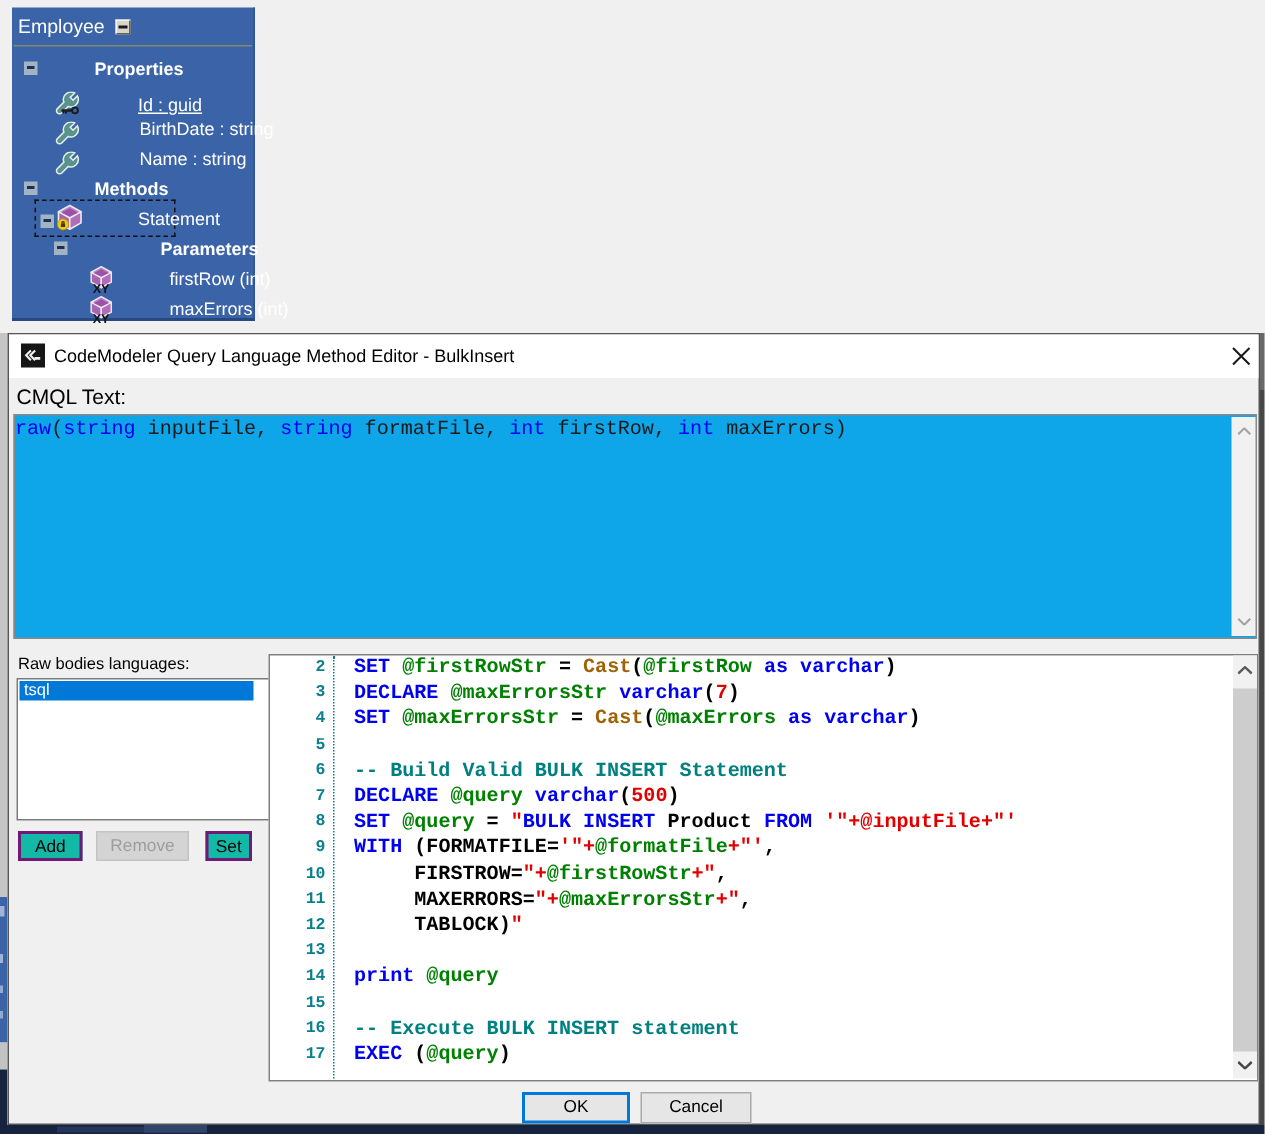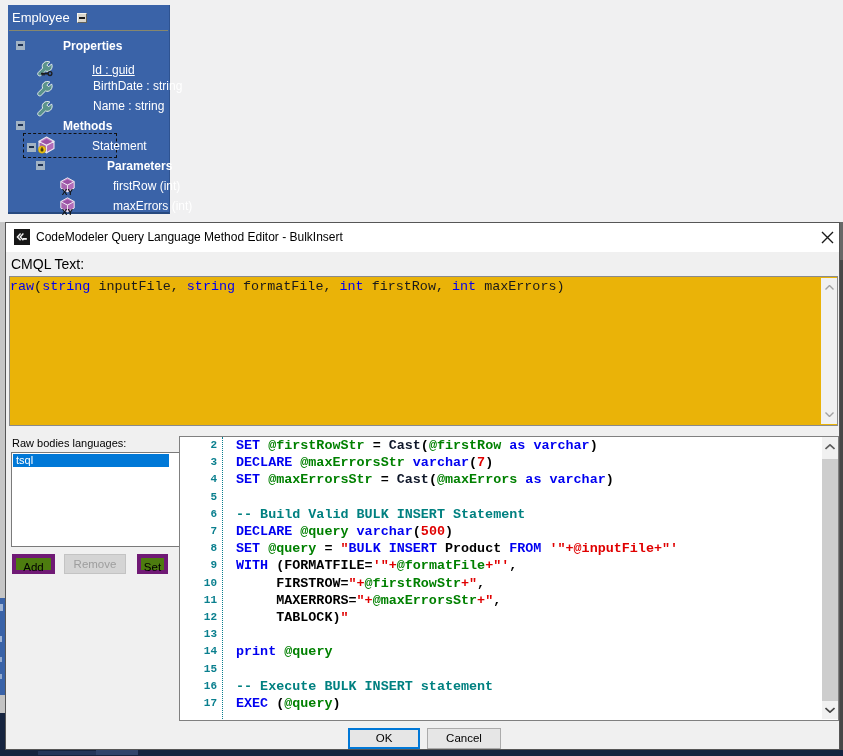--- a/index.html
+++ b/index.html
@@ -28,33 +28,33 @@
   #rstrip1{left:840px;top:222px;width:3px;height:38px;background:#686868;}
   #rstrip2{left:840px;top:260px;width:3px;height:490px;background:#474747;}
   #bstrip{left:0;top:750px;width:843px;height:6px;background:#15233f;}
   
   #dlg{left:5px;top:222px;width:835px;height:528px;background:#f0f0f0;
        border:1px solid #565656;box-sizing:border-box;}
   #tbar{position:absolute;left:0;top:0;width:833px;height:29px;background:#fff;}
   #tico{position:absolute;left:8px;top:6px;width:16px;height:16px;background:#161616;}
   #ttext{position:absolute;left:30px;top:0;height:29px;line-height:29px;font-size:12px;color:#000;}
   #cmql{position:absolute;left:5px;top:33px;font-size:14px;color:#000;}
-  #ta{position:absolute;left:3px;top:53px;width:829px;height:150px;background:#eab308;
+  #ta{position:absolute;left:3px;top:53px;width:829px;height:150px;background:#0ea5e9;
       border:1px solid #8a8a8a;box-sizing:border-box;}
   #ta pre{margin:0;padding:2px 0 0 0px;font-family:"Liberation Mono",monospace;
           font-size:13.4px;line-height:16px;}
   .sbar{position:absolute;background:#f1f1f1;}
-  .kw{color:#0000f0;} .grn{color:#008000;} .mag{color:#0f172a;}
+  .kw{color:#0000f0;} .grn{color:#008000;} .mag{color:#a16207;}
   .red{color:#e00000;} .tea{color:#008080;} .blk{color:#1a1a1a;}
   #rblab{position:absolute;left:6px;top:214px;font-size:11px;color:#000;}
   #lbox{position:absolute;left:5px;top:229px;width:183px;height:95px;background:#fff;
         border:1px solid #7a7a7a;box-sizing:border-box;}
   #lbox .sel{position:absolute;left:1px;top:1px;width:153px;height:13px;background:#0078d7;
              color:#fff;font-size:11px;line-height:13px;padding-left:3px;}
-  .btn{position:absolute;background:#4d7c0f;border:4px solid #701a75;box-sizing:border-box;
+  .btn{position:absolute;background:#14b8a6;border:2px solid #701a75;box-sizing:border-box;
        font-size:11.5px;text-align:center;color:#000;}
   #badd{left:6px;top:331px;width:43px;height:20px;line-height:18px;}
   #brem{left:58px;top:331px;width:62px;height:20px;line-height:18px;background:#d4d4d4;
         border:1px solid #c3c3c3;color:#9d9d9d;}
   #bset{left:131px;top:331px;width:31px;height:20px;line-height:18px;}
   
   #ed{position:absolute;left:173px;top:213px;width:660px;height:285px;background:#fff;
       border:1px solid #808080;box-sizing:border-box;}
   #ed pre{margin:0;font-family:"Liberation Mono",monospace;font-size:13.4px;line-height:17.2px;font-weight:bold;}
   #lnums{position:absolute;left:0;top:0;width:37px;text-align:right;color:#0a7f8e;font-size:11px !important;font-weight:normal;}

